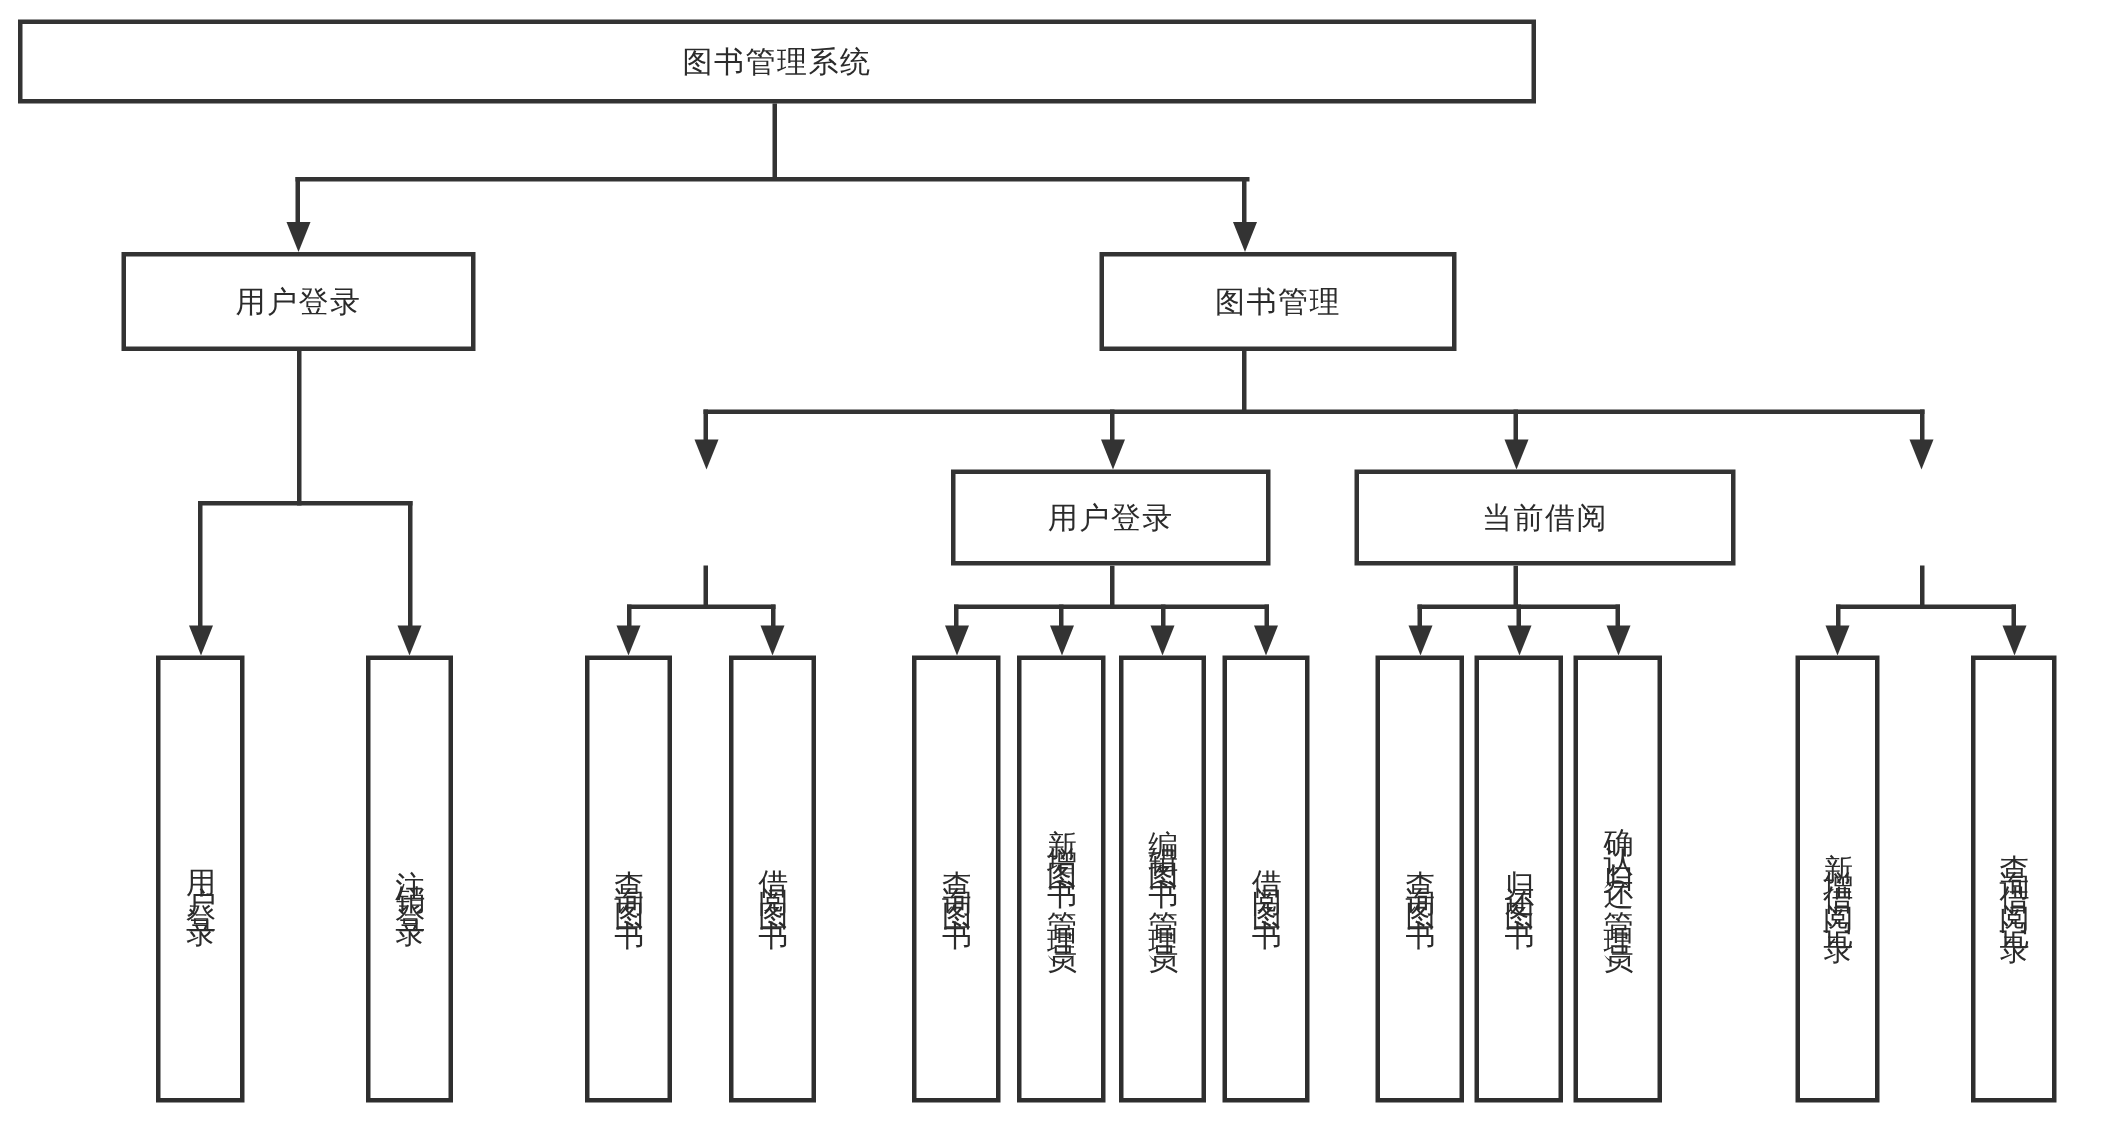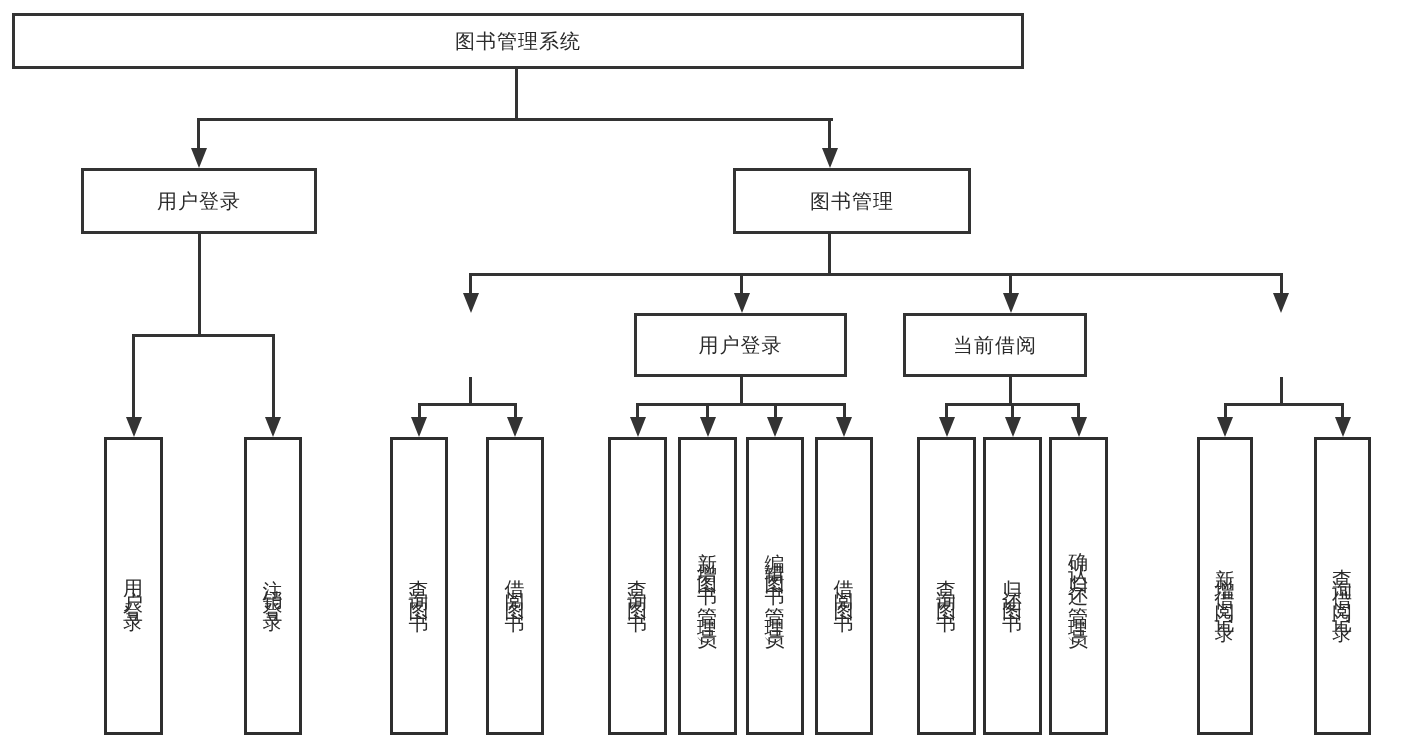--- a/index.html
+++ b/index.html
@@ -125,21 +125,21 @@
   <div class="box" style="left:81px;top:168px;width:236px;height:66px">
     <span>用户登录</span>
   </div>
   <div class="box" style="left:733px;top:168px;width:238px;height:66px">
     <span>图书管理</span>
   </div>
 
   <div class="box" style="left:634px;top:313px;width:213px;height:64px">
     <span>用户登录</span>
   </div>
-  <div class="box" style="left:903px;top:313px;width:184px;height:64px">
+  <div class="box" style="left:903px;top:313px;width:254px;height:64px">
     <span>当前借阅</span>
   </div>
 
   <div class="vbox" style="left:104px;top:437px;width:59px;height:298px">
     <span class="vtext">用户登录</span>
   </div>
   <div class="vbox" style="left:244px;top:437px;width:58px;height:298px">
     <span class="vtext">注销登录</span>
   </div>
 

